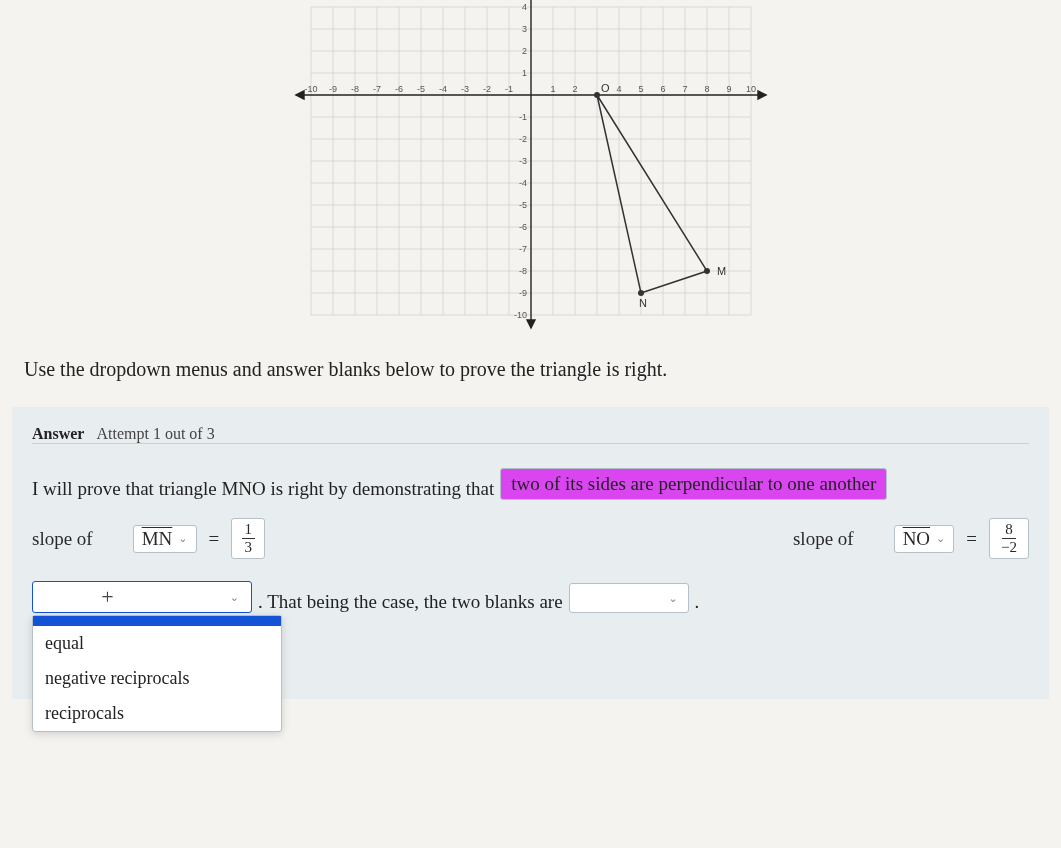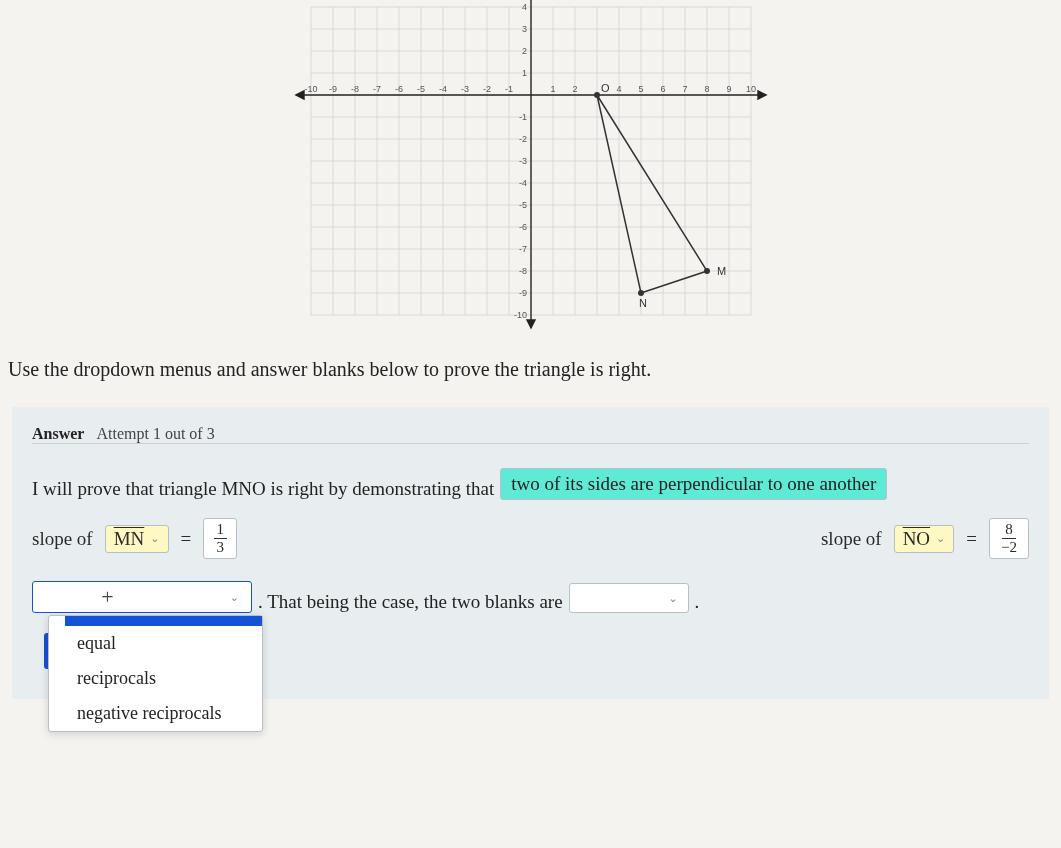--- a/index.html
+++ b/index.html
@@ -11,21 +11,21 @@
     overflow: hidden;
     color: #2a2a2a;
   }
   .graph-area {
     display: flex;
     justify-content: center;
     padding-top: 0;
   }
   .instruction {
     font-size: 20px;
-    padding: 28px 24px 18px 8px;
+    padding: 28px 24px 18px 24px;
     color: #222;
   }
   .answer-panel {
     background: #e8edf0;
     margin: 8px 12px 8px 12px;
     padding: 18px 20px 30px 20px;
     position: relative;
   }
   .answer-header {
     font-size: 16px;
@@ -37,44 +37,45 @@
   .line {
     font-size: 19px;
     color: #222;
     margin-bottom: 18px;
     display: flex;
     align-items: flex-end;
     flex-wrap: wrap;
     gap: 6px;
   }
   .wide-select {
-    background: #5eead4;
+    background: #d946ef;
     border: 1px solid #b5c0c8;
     border-radius: 3px;
     padding: 4px 10px;
     font-size: 19px;
     font-family: inherit;
     color: #222;
     display: inline-flex;
     align-items: center;
     gap: 6px;
   }
   .chev {
     font-size: 11px;
     color: #7a8a95;
   }
   .seg-select {
-    background: #fef9c3;
+    background: #ffffff;
     border: 1px solid #b5c0c8;
     border-radius: 3px;
     padding: 2px 8px;
     display: inline-flex;
     align-items: center;
     gap: 6px;
     font-size: 19px;
+    margin-left: 28px;
   }
   .overline {
     text-decoration: overline;
   }
   .frac-box {
     background: #fff;
     border: 1px solid #b5c0c8;
     border-radius: 3px;
     padding: 3px 8px;
     display: inline-flex;
@@ -113,28 +114,27 @@
     justify-content: flex-end;
     padding: 0 12px;
     font-size: 18px;
     color: #444;
     gap: 60px;
   }
   .dd-plus { flex: 1; text-align: center; font-size: 22px; font-weight: 300;}
   .dd-list {
     position: absolute;
     top: 34px;
-    left: 16px;
-    width: 215px;
+    left: 0;
+    width: 250px;
     background: #fff;
     border: 1px solid #b5c0c8;
     border-radius: 3px;
     box-shadow: 0 2px 8px rgba(0,0,0,0.15);
     z-index: 10;
-    padding-left: 16px;
   }
   .dd-item {
     padding: 7px 12px;
     font-size: 18px;
     color: #222;
     cursor: pointer;
   }
   .dd-item.hl {
     background: #1452d6;
     height: 10px;
@@ -334,22 +334,22 @@
 
   <div class="line">
     <span class="dropdown-open">
       <span class="dd-button">
         <span class="dd-plus">+</span>
         <span class="chev">⌄</span>
       </span>
       <div class="dd-list">
         <div class="dd-item hl"></div>
         <div class="dd-item">equal</div>
+        <div class="dd-item">negative reciprocals</div>
         <div class="dd-item">reciprocals</div>
-        <div class="dd-item">negative reciprocals</div>
       </div>
     </span>
     <span>. That being the case, the two blanks are</span>
     <span class="blank-select">
       <span class="chev">⌄</span>
     </span>
     <span>.</span>
   </div>
 
 

